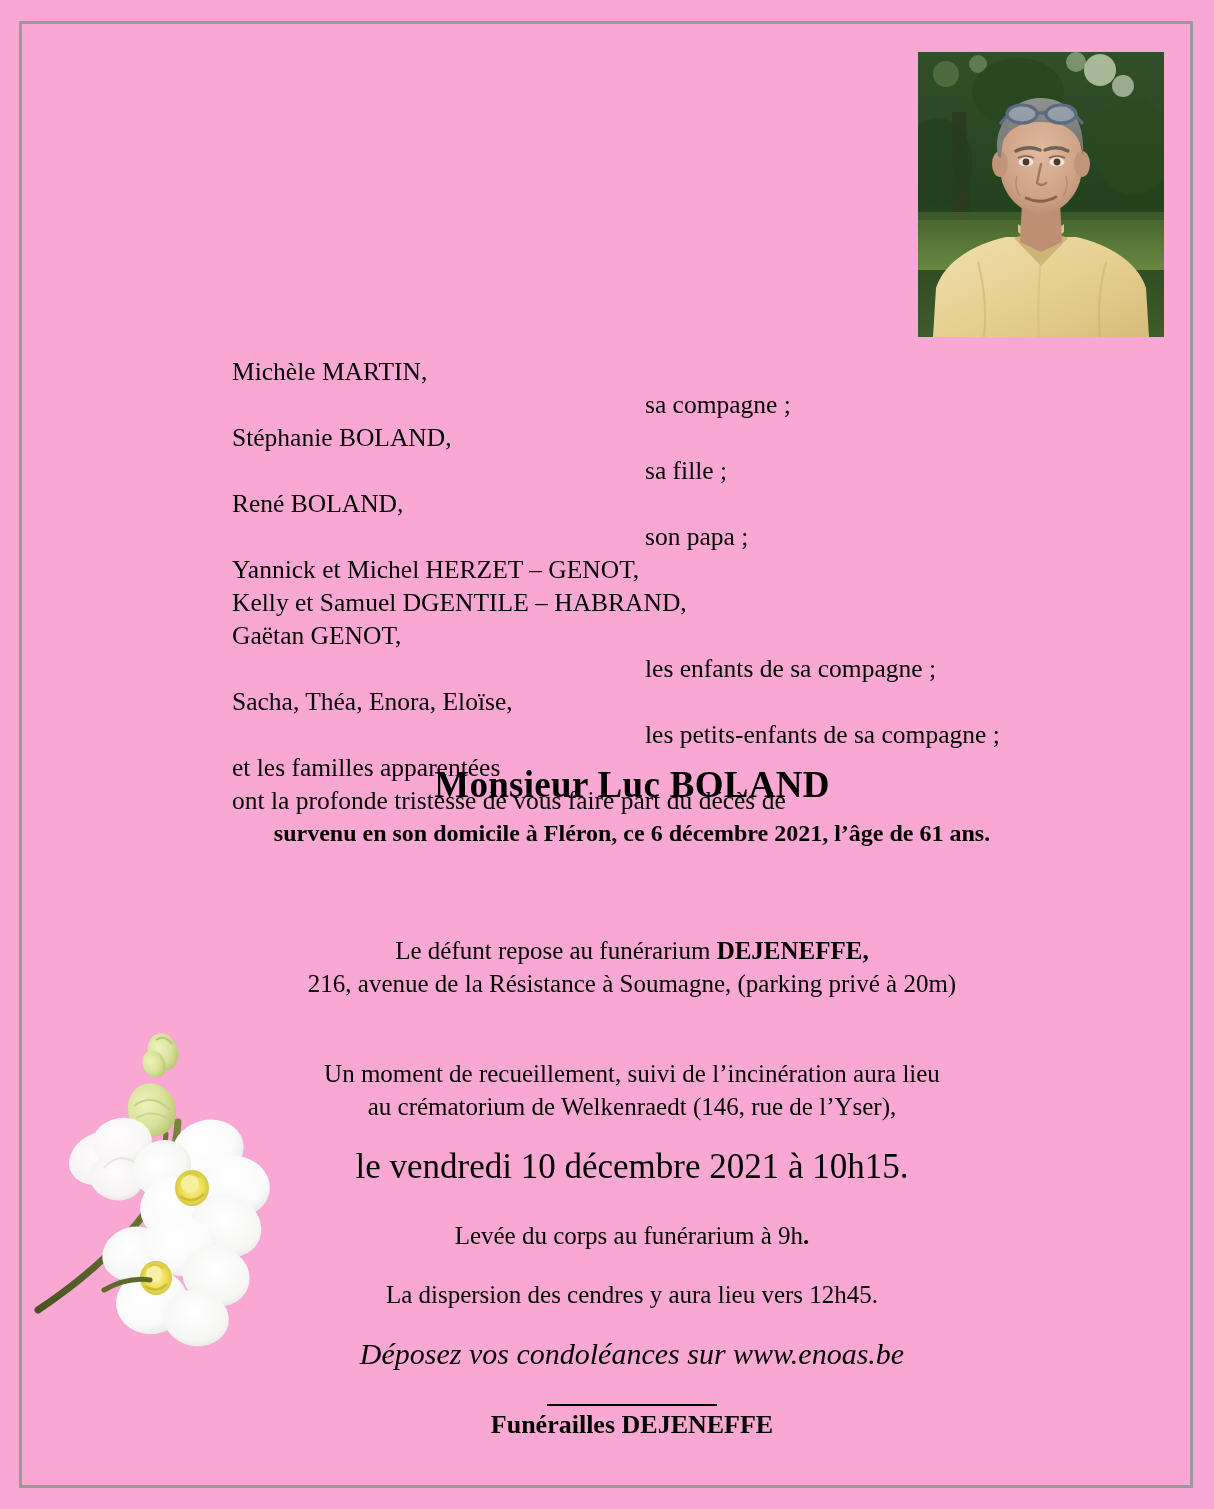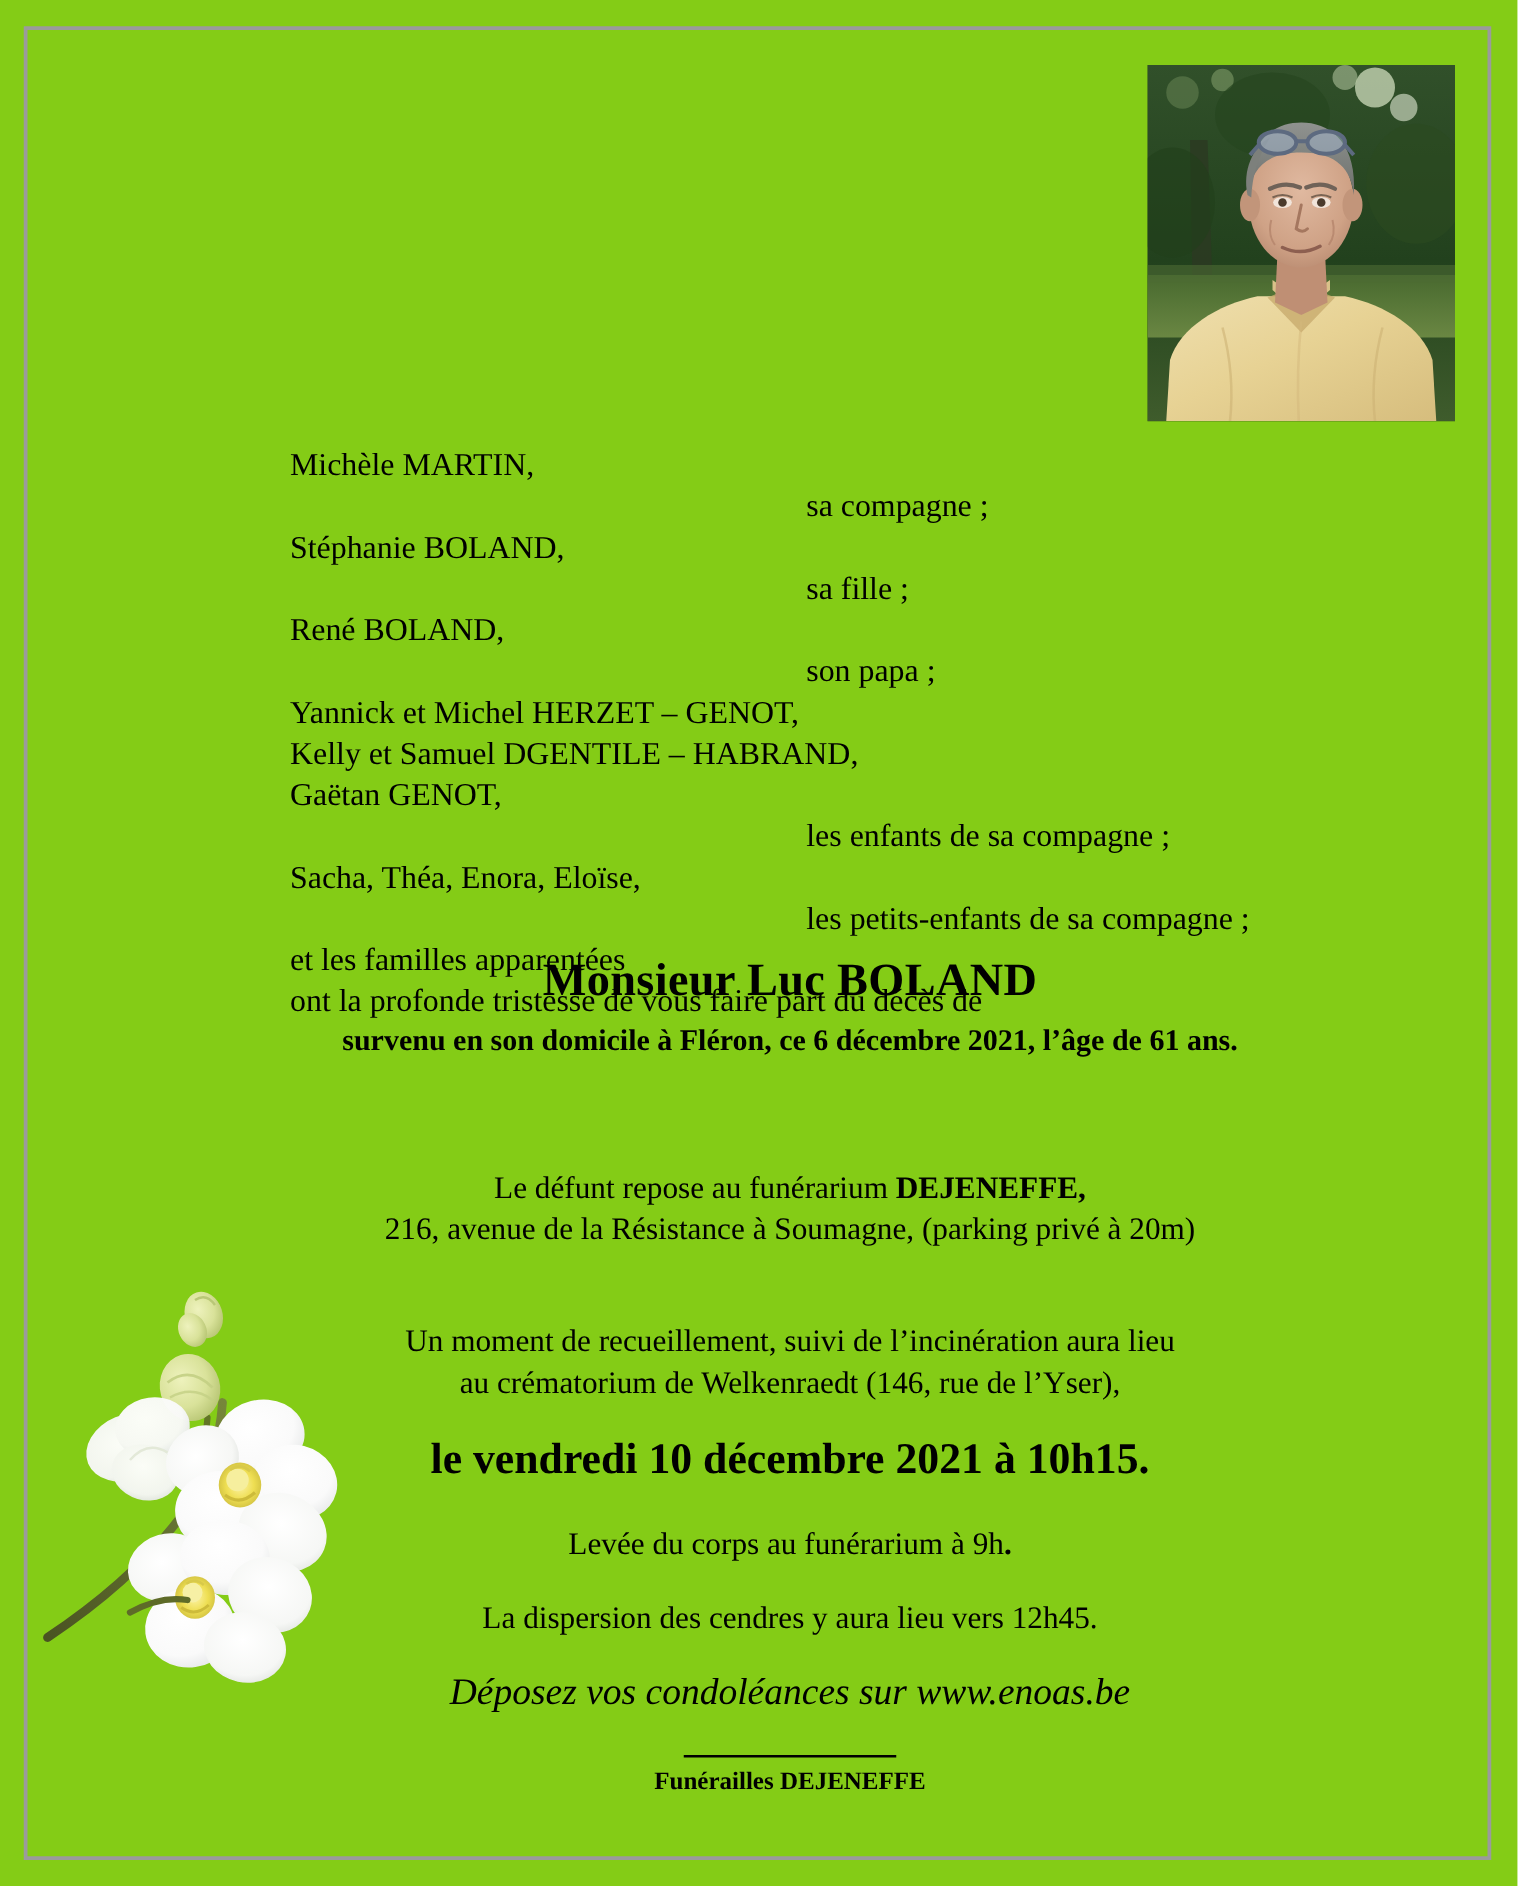--- a/index.html
+++ b/index.html
@@ -9,21 +9,21 @@
     background: #ffffff;
   }
   body {
     font-family: "Liberation Serif", "DejaVu Serif", serif;
     color: #000000;
   }
   .page {
     position: relative;
     width: 1214px;
     height: 1509px;
-    background: #84cc16;
+    background: #f9a8d4;
     overflow: hidden;
   }
   .page-frame {
     position: absolute;
     left: 19px;
     top: 21px;
     width: 1174px;
     height: 1467px;
     border: 3px solid #9b9b9b;
     box-sizing: border-box;
@@ -93,21 +93,21 @@
     left: 232px;
     text-align: center;
     font-size: 25px;
     line-height: 33px;
   }
   .b-repose { top: 934px; }
   .b-cremation { top: 1057px; }
   .b-bigdate {
     top: 1145px;
     font-size: 35px;
-    font-weight: bold;
+    font-weight: normal;
     line-height: 44px;
   }
   .b-levee { top: 1219px; }
   .b-dispersion { top: 1278px; }
   .b-condol {
     top: 1337px;
     font-style: italic;
     font-size: 30px;
   }
 
@@ -118,21 +118,21 @@
     width: 800px;
     text-align: center;
   }
   .footer-rule {
     width: 170px;
     height: 0;
     border-top: 2px solid #000;
     margin: 0 auto 2px auto;
   }
   .footer-name {
-    font-size: 20px;
+    font-size: 26px;
     font-weight: bold;
     line-height: 34px;
   }
   .footer-contact {
     font-size: 25px;
     font-style: italic;
     line-height: 34px;
   }
   b { font-weight: bold; }
 </style>

